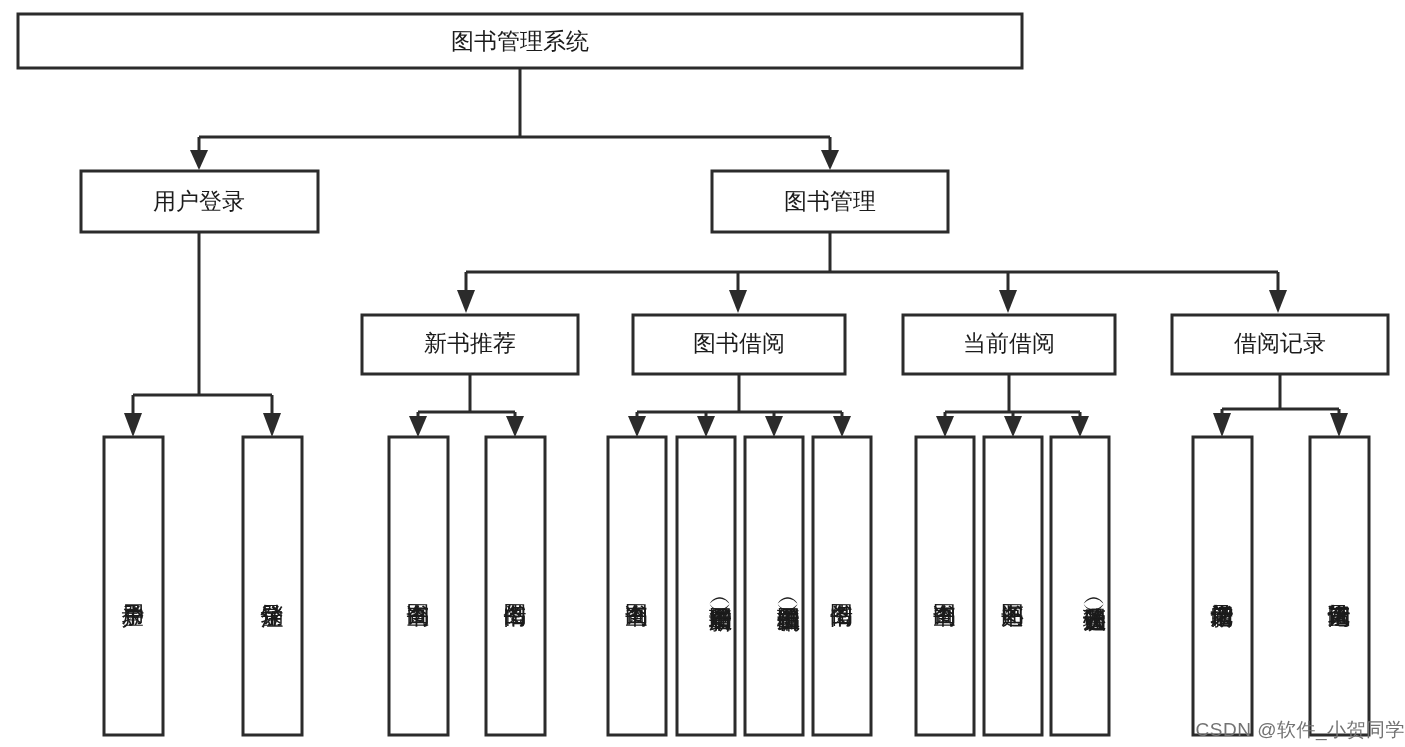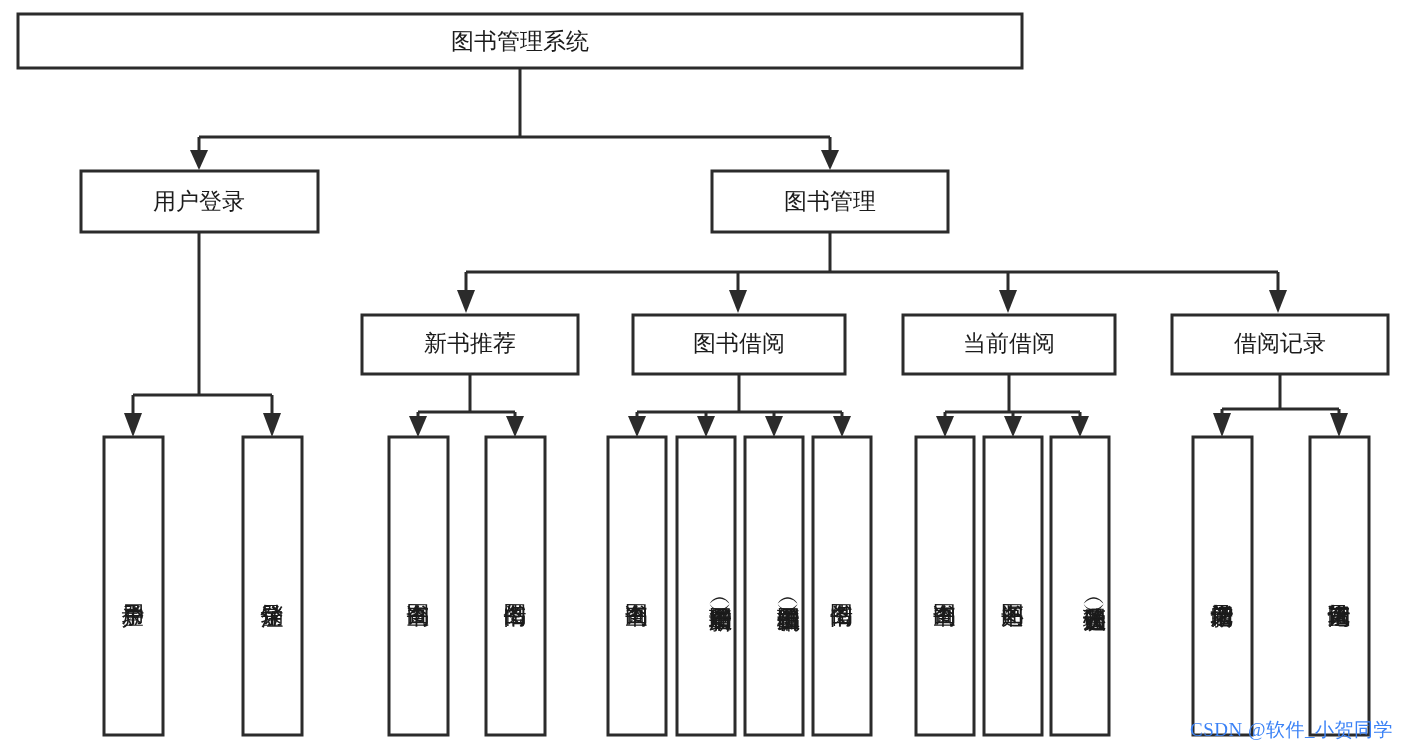--- a/index.html
+++ b/index.html
@@ -38,25 +38,25 @@
   }
   .node-label-h {
     fill: #1b1b1b;
     font-family: "Liberation Sans", "DejaVu Sans", sans-serif;
     font-size: 23px;
     text-anchor: middle;
     dominant-baseline: middle;
   }
   .watermark {
     position: absolute;
-    right: 12px;
+    right: 0;
     bottom: 4px;
-    font-family: Liberation Serif, serif;
+    font-family: Liberation Sans, sans-serif;
     font-size: 19px;
-    color: #3b82f6;
+    color: #737373;
     letter-spacing: 0.5px;
     white-space: nowrap;
     pointer-events: none;
   }
   .vlabel {
     position: absolute;
     writing-mode: vertical-rl;
     text-orientation: upright;
     font-family: "Liberation Sans", "DejaVu Sans", sans-serif;
     font-size: 23px;

